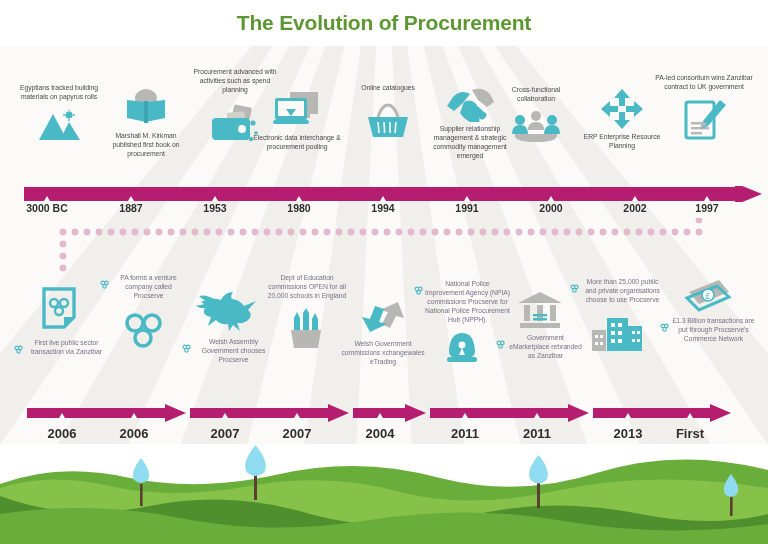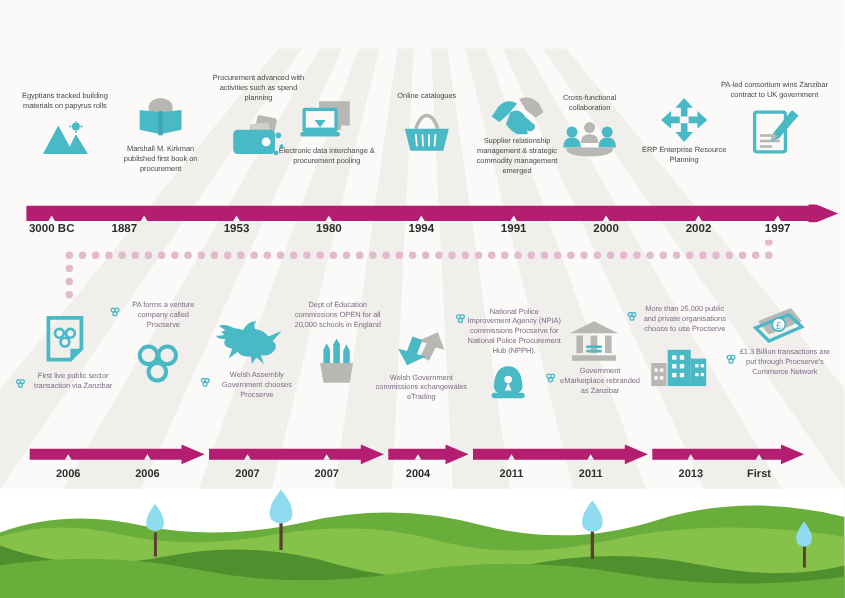--- a/index.html
+++ b/index.html
@@ -49,21 +49,21 @@
     position: absolute; top: 16px; font-size: 10.5px; font-weight: bold;
     color: #2e2e2c; transform: translateX(-50%); white-space: nowrap;
   }
 
   
   #dots { position: absolute; left: 0; top: 218px; width: 768px; height: 62px; z-index: 15; }
 
   
   #tl-bot { position: absolute; left: 0; top: 404px; width: 768px; height: 40px; z-index: 20; }
   #tl-bot .yr {
-    position: absolute; top: 22px; font-size: 10px; font-weight: bold;
+    position: absolute; top: 22px; font-size: 13px; font-weight: bold;
     color: #2e2e2c; transform: translateX(-50%); white-space: nowrap;
   }
 
   
   #land { position: absolute; left: 0; bottom: 0; width: 768px; height: 100px; z-index: 30; }
 </style>
 </head>
 <body>
 
 <div id="page">
@@ -75,20 +75,23 @@
       <polygon points="384,-160 170,430 240,430"></polygon>
       <polygon points="384,-160 40,430 115,430"></polygon>
       <polygon points="384,-160 -90,420 -20,430"></polygon>
       <polygon points="384,-160 468,430 413,430"></polygon>
       <polygon points="384,-160 598,430 528,430"></polygon>
       <polygon points="384,-160 728,430 653,430"></polygon>
       <polygon points="384,-160 858,420 788,430"></polygon>
     </g>
   </svg>
 
+  <div id="header">
+    <div id="title">The Evolution of Procurement</div>
+  </div>
 
   <div class="row" id="row-top">
 
     <div class="cell" style="left:10px; top:24px; width:98px;">
       <div class="ctext">Egyptians tracked building materials on papyrus rolls</div>
       <span class="ic" style="margin-top:8px;">
         <svg width="44" height="36" viewBox="0 0 44 36">
           <polygon points="16,4 30,30 2,30" fill="#4ab9c6"></polygon>
           <polygon points="32,12 43,30 23,30" fill="#4ab9c6"></polygon>
           <circle cx="32" cy="5" r="3.6" fill="#4ab9c6"></circle>
@@ -223,21 +226,21 @@
         <polygon points="212,15 218,15 215,10"></polygon>
         <polygon points="296,15 302,15 299,10"></polygon>
         <polygon points="380,15 386,15 383,10"></polygon>
         <polygon points="464,15 470,15 467,10"></polygon>
         <polygon points="548,15 554,15 551,10"></polygon>
         <polygon points="632,15 638,15 635,10"></polygon>
         <polygon points="704,15 710,15 707,10"></polygon>
       </g>
     </svg>
     <span class="yr" style="left:47px;">3000 BC</span>
-    <span class="yr" style="left:113px;">1887</span>
+    <span class="yr" style="left:131px;">1887</span>
     <span class="yr" style="left:215px;">1953</span>
     <span class="yr" style="left:299px;">1980</span>
     <span class="yr" style="left:383px;">1994</span>
     <span class="yr" style="left:467px;">1991</span>
     <span class="yr" style="left:551px;">2000</span>
     <span class="yr" style="left:635px;">2002</span>
     <span class="yr" style="left:707px;">1997</span>
   </div>
 
   <svg id="dots" viewBox="0 0 768 62">

